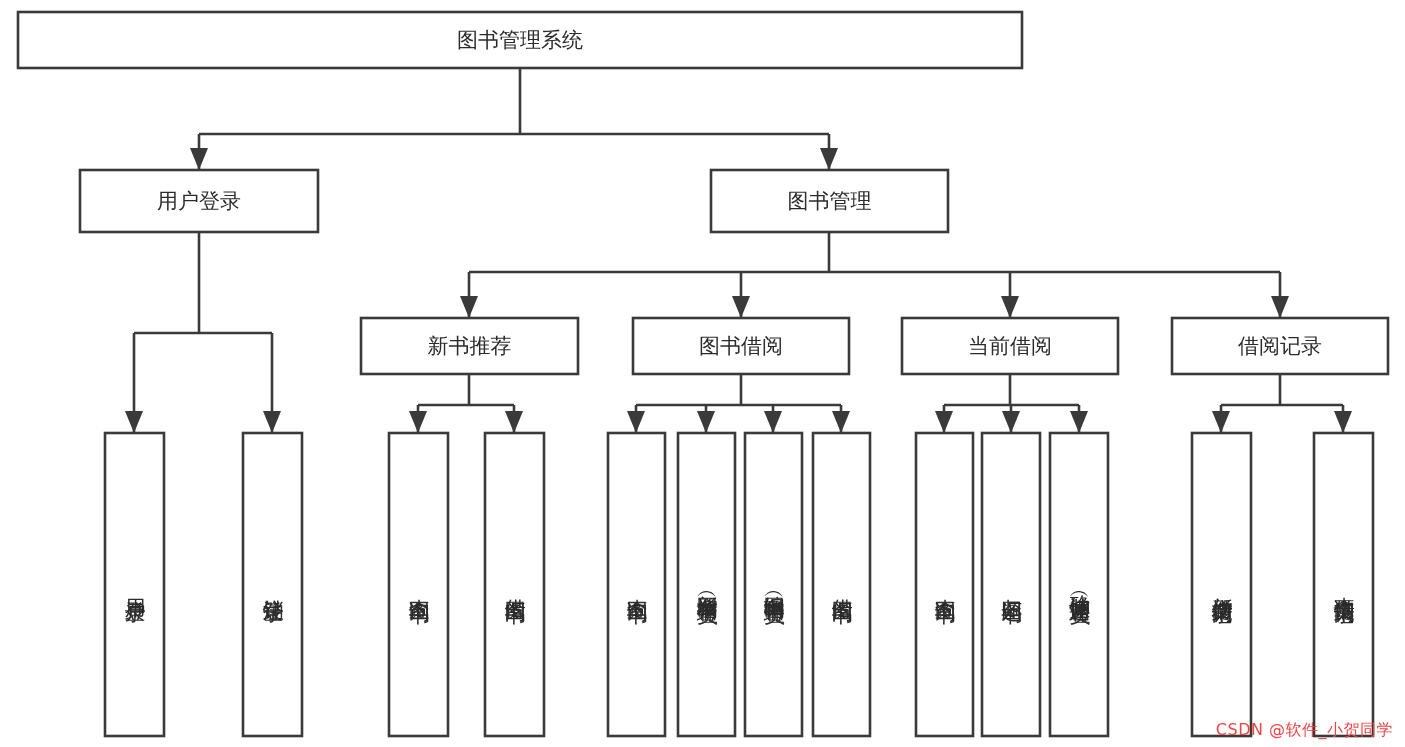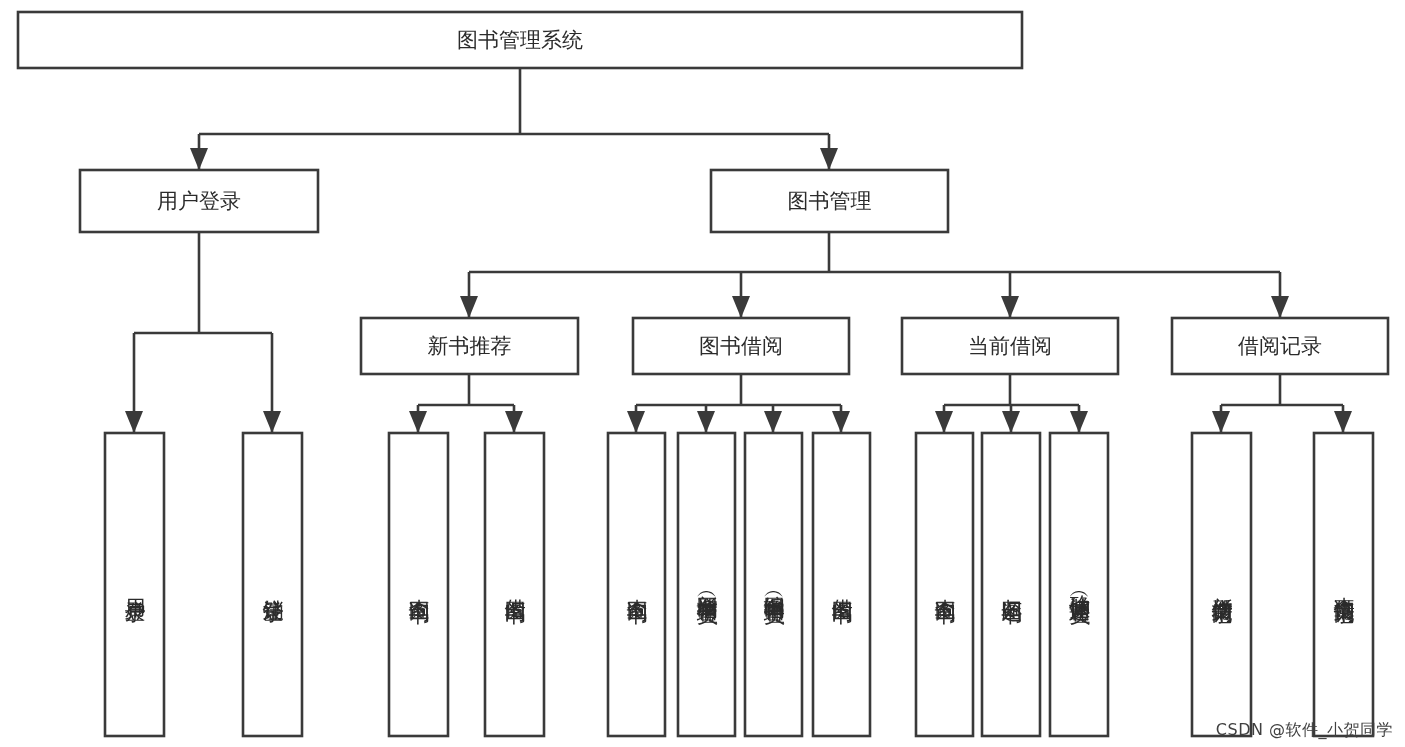--- a/index.html
+++ b/index.html
@@ -67,21 +67,21 @@
     color: #2b2b2b;
     white-space: nowrap;
     text-align: center;
   }
   #watermark {
     position: absolute;
     right: 12px;
     bottom: 6px;
     font-family: "DejaVu Sans", "Liberation Sans", sans-serif;
     font-size: 16px;
-    color: #404040;
+    color: #ef4444;
     letter-spacing: 0.5px;
     white-space: nowrap;
   }
 </style>
 </head>
 <body>
 
 <div id="diagram-root">
   <svg id="diagram-svg" viewBox="0 0 1405 747">
     <g id="connectors-layer">

